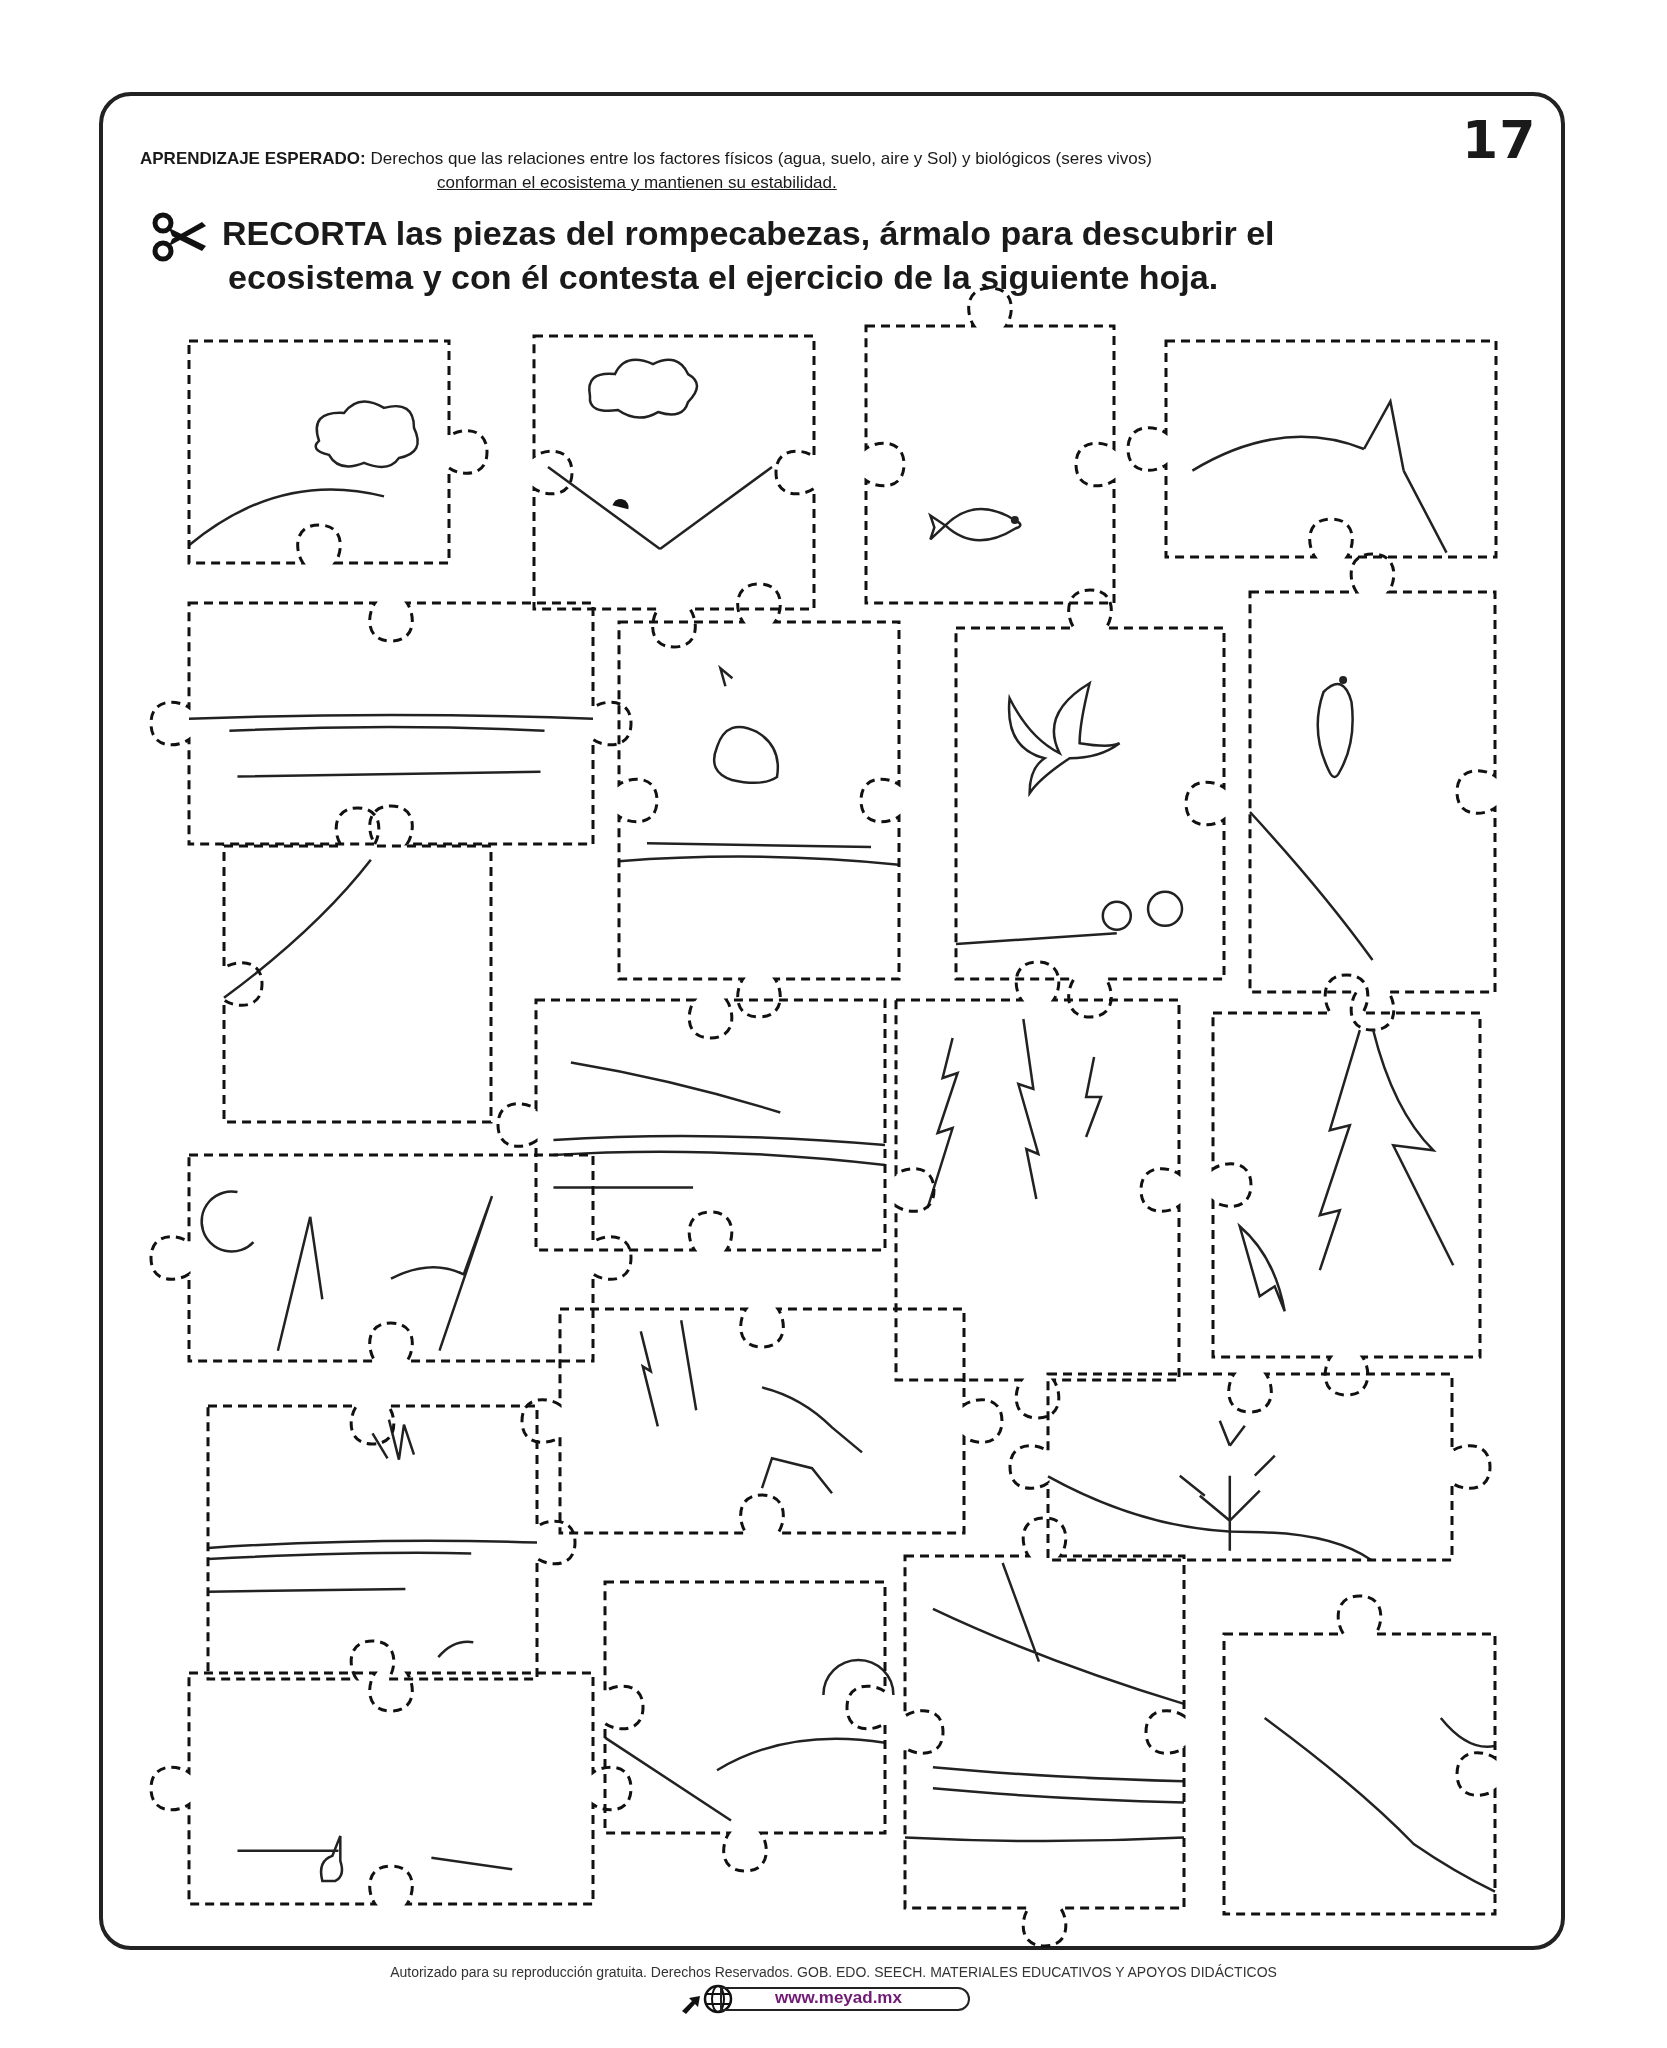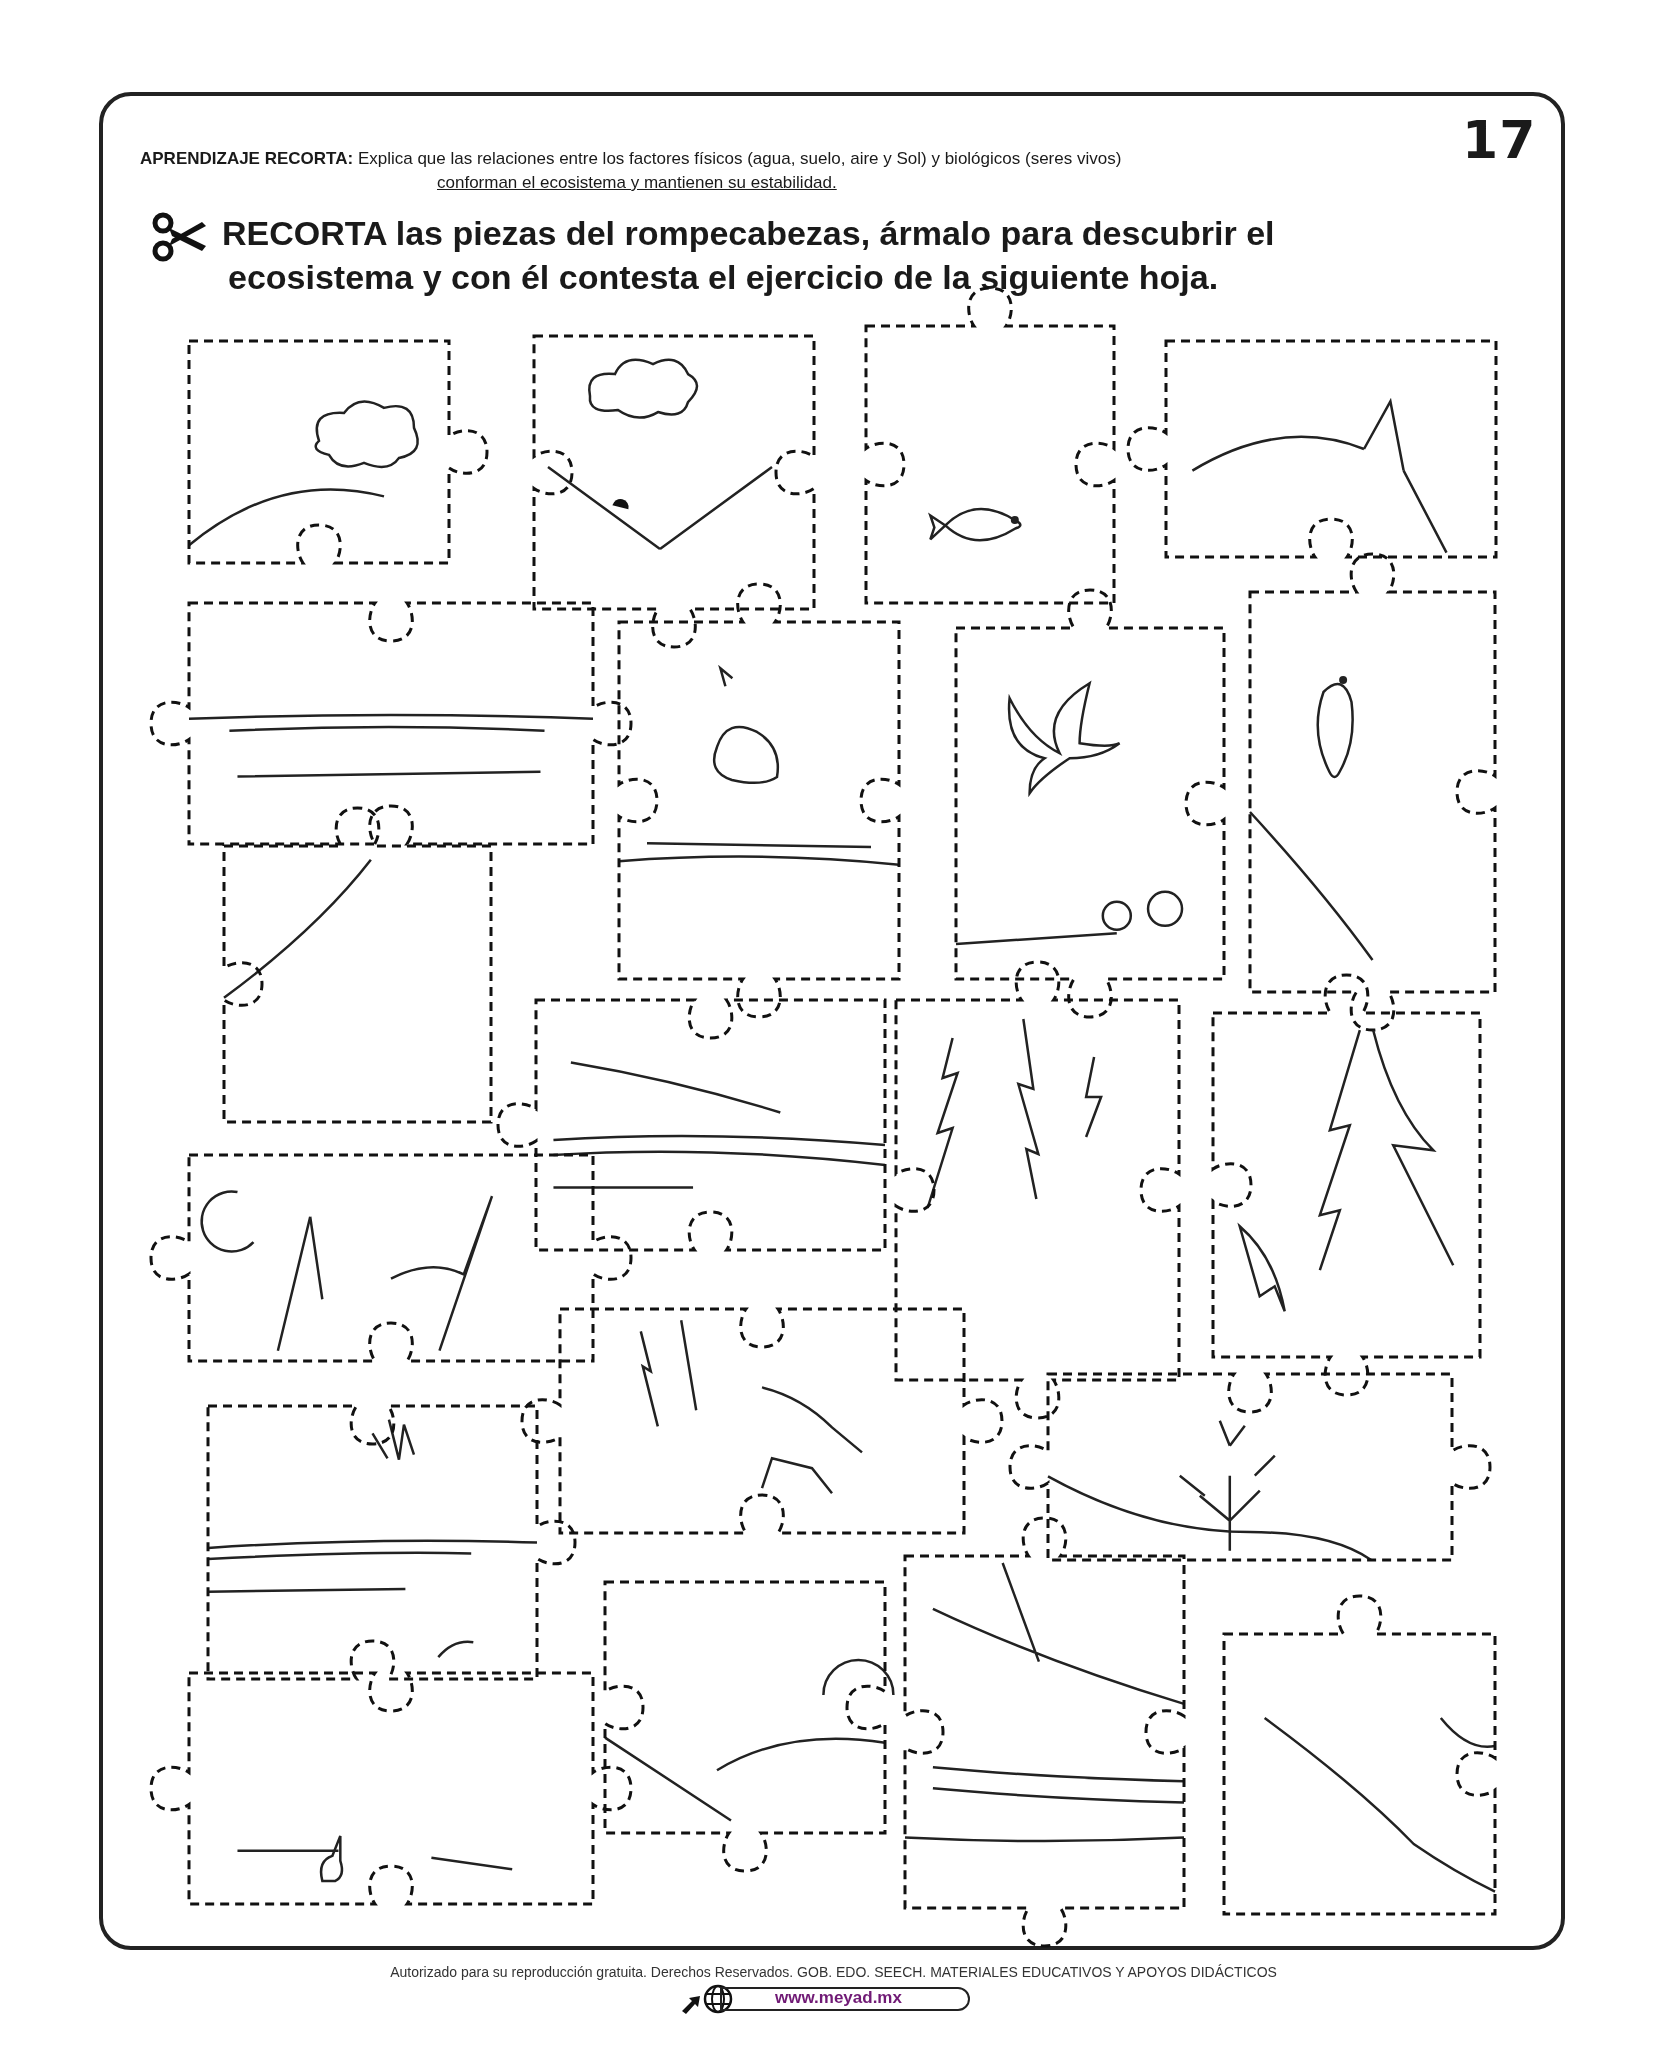--- a/index.html
+++ b/index.html
@@ -30,22 +30,22 @@
 </style>
 </head>
 <body>
 
 <div class="frame"></div>
 
 <div class="page-number">17</div>
 
 <div class="objective">
   <div class="line1">
-    <span class="label">APRENDIZAJE RECORTA:</span>
-    <span>Explica que las relaciones entre los factores físicos (agua, suelo, aire y Sol) y biológicos (seres vivos)</span>
+    <span class="label">APRENDIZAJE ESPERADO:</span>
+    <span>Derechos que las relaciones entre los factores físicos (agua, suelo, aire y Sol) y biológicos (seres vivos)</span>
   </div>
   <div class="line2">conforman el ecosistema y mantienen su estabilidad.</div>
 </div>
 
 <div class="instruction">
   <svg class="scissors" viewBox="0 0 58 50">
     <circle cx="13" cy="11" r="8" fill="none" stroke="#111" stroke-width="5"></circle>
     <circle cx="13" cy="39" r="8" fill="none" stroke="#111" stroke-width="5"></circle>
     <path d="M19 16 L56 34 L52 39 L22 24 Z" fill="#111"></path>
     <path d="M19 34 L56 14 L52 10 L22 27 Z" fill="#111"></path>

